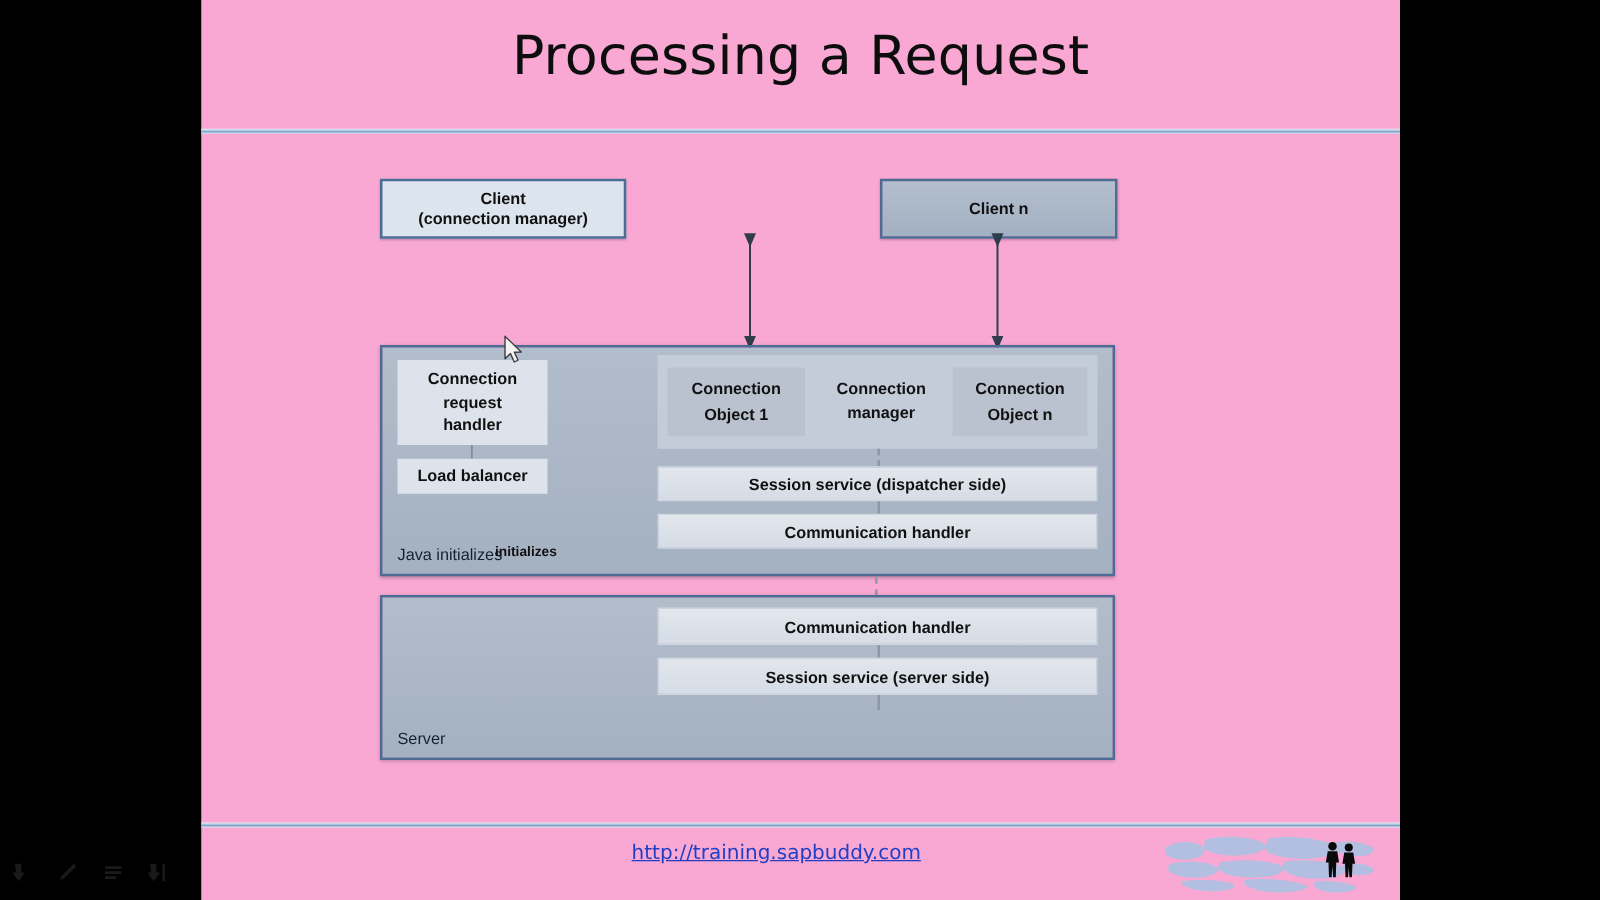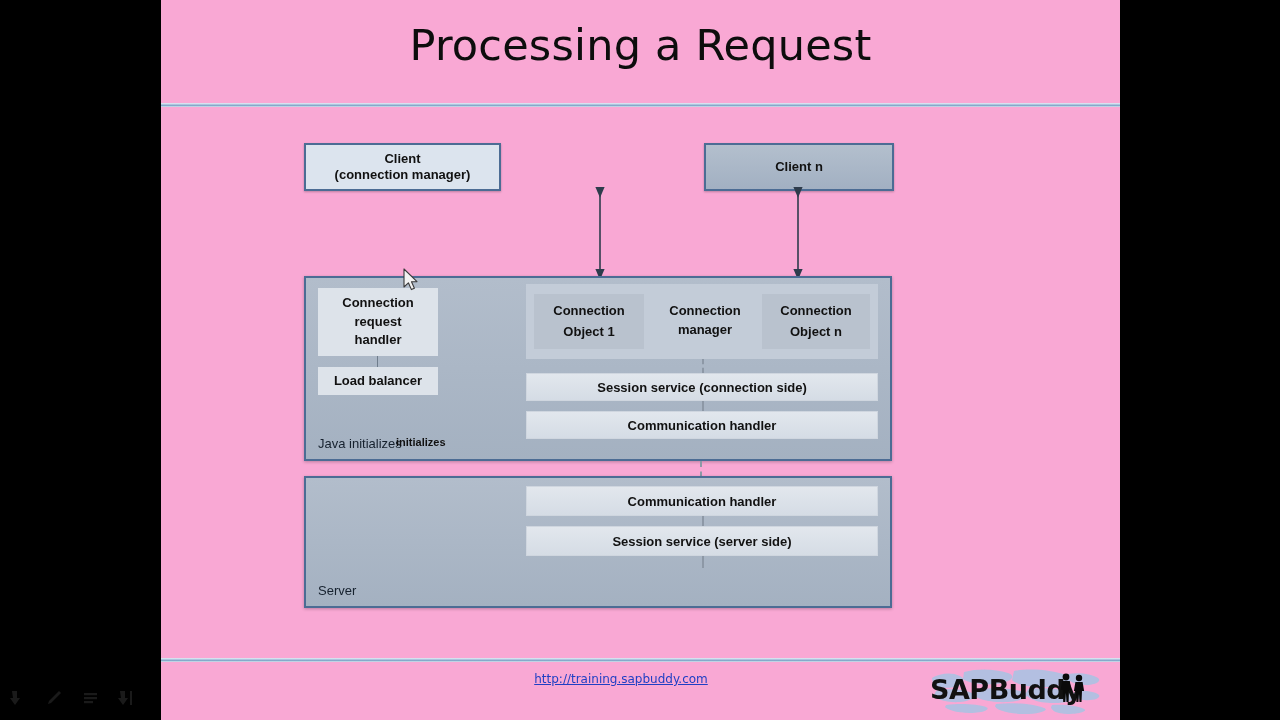--- a/index.html
+++ b/index.html
@@ -103,21 +103,21 @@
 
   svg.arrowlayer{position:absolute;left:0;top:0;overflow:visible;}
 
   
   #footer-rule{
     position:absolute;left:0;top:658px;width:959px;height:4px;
     background:linear-gradient(to bottom,#eaf0f7 0,#a9c2dd 40%,#7fa5c8 60%,#dde7f1 100%);
   }
   #url{
     position:absolute;left:250px;top:672px;width:420px;text-align:center;
-    font-size:12px;color:#1f3fc4;text-decoration:underline;
+    font-size:16px;color:#1f3fc4;text-decoration:underline;
     font-family:"DejaVu Sans", sans-serif;
     cursor:pointer;
   }
   #logo{
     position:absolute;left:765px;top:664px;width:175px;height:52px;
     overflow:hidden;
   }
   #logo .globe{
     position:absolute;left:0;top:0;width:175px;height:52px;
     opacity:.85;
@@ -218,21 +218,21 @@
             <div>
               <div>Connection</div>
               <div>Object n</div>
             </div>
           </div>
         </div>
 
         <div class="dashline" style="left:396px;top:81px;height:14px;"></div>
 
         <div class="lightbar" style="left:220px;top:95px;width:352px;height:28px;">
-          <span>Session service (connection side)</span>
+          <span>Session service (dispatcher side)</span>
         </div>
 
         <div class="dashline" style="left:396px;top:123px;height:10px;"></div>
 
         <div class="lightbar" style="left:220px;top:133px;width:352px;height:28px;">
           <span>Communication handler</span>
         </div>
       </div>
 
       <div class="dashline" style="left:396px;top:318px;height:27px;"></div>
@@ -270,21 +270,20 @@
           <path d="M142,10 C152,8 166,10 172,14 C176,17 170,21 160,21 C150,21 142,17 141,14 Z"></path>
           <path d="M10,27 C22,24 38,25 46,29 C52,32 46,37 34,38 C20,39 9,35 8,31 Z"></path>
           <path d="M50,26 C66,23 86,24 98,28 C106,31 98,37 82,38 C62,39 48,34 48,30 Z"></path>
           <path d="M102,25 C118,23 138,25 148,29 C155,32 148,38 132,39 C112,40 100,34 100,29 Z"></path>
           <path d="M150,27 C160,26 170,28 173,31 C175,34 168,37 158,36 C150,36 147,31 148,29 Z"></path>
           <path d="M20,41 C34,39 52,40 60,43 C65,45 58,49 44,49 C30,49 20,45 19,43 Z"></path>
           <path d="M70,40 C86,38 108,40 118,44 C124,46 114,50 98,50 C80,50 69,45 69,42 Z"></path>
           <path d="M126,41 C138,40 152,42 158,45 C162,47 154,50 142,50 C130,50 125,46 125,43 Z"></path>
         </g>
       </svg>
-      <span class="wordmark">SAPBuddy</span>
       <svg class="people" width="32" height="30" viewBox="0 0 32 30">
         <g fill="#0a0a0a">
           <circle cx="8" cy="5" r="3.4"></circle>
           <path d="M4.2,9 h7.6 l1.4,9 h-2.2 l-0.4,12 h-2.1 l-0.6,-9 l-0.6,9 h-2.1 l-0.4,-12 h-2.2 z"></path>
           <circle cx="21" cy="6" r="3.2"></circle>
           <path d="M17.4,10 h7.2 l1.5,9 h-2.1 l-0.5,11 h-2 l-0.5,-8 l-0.6,8 h-2 l-0.4,-11 h-2.1 z"></path>
         </g>
       </svg>
     </div>
 

